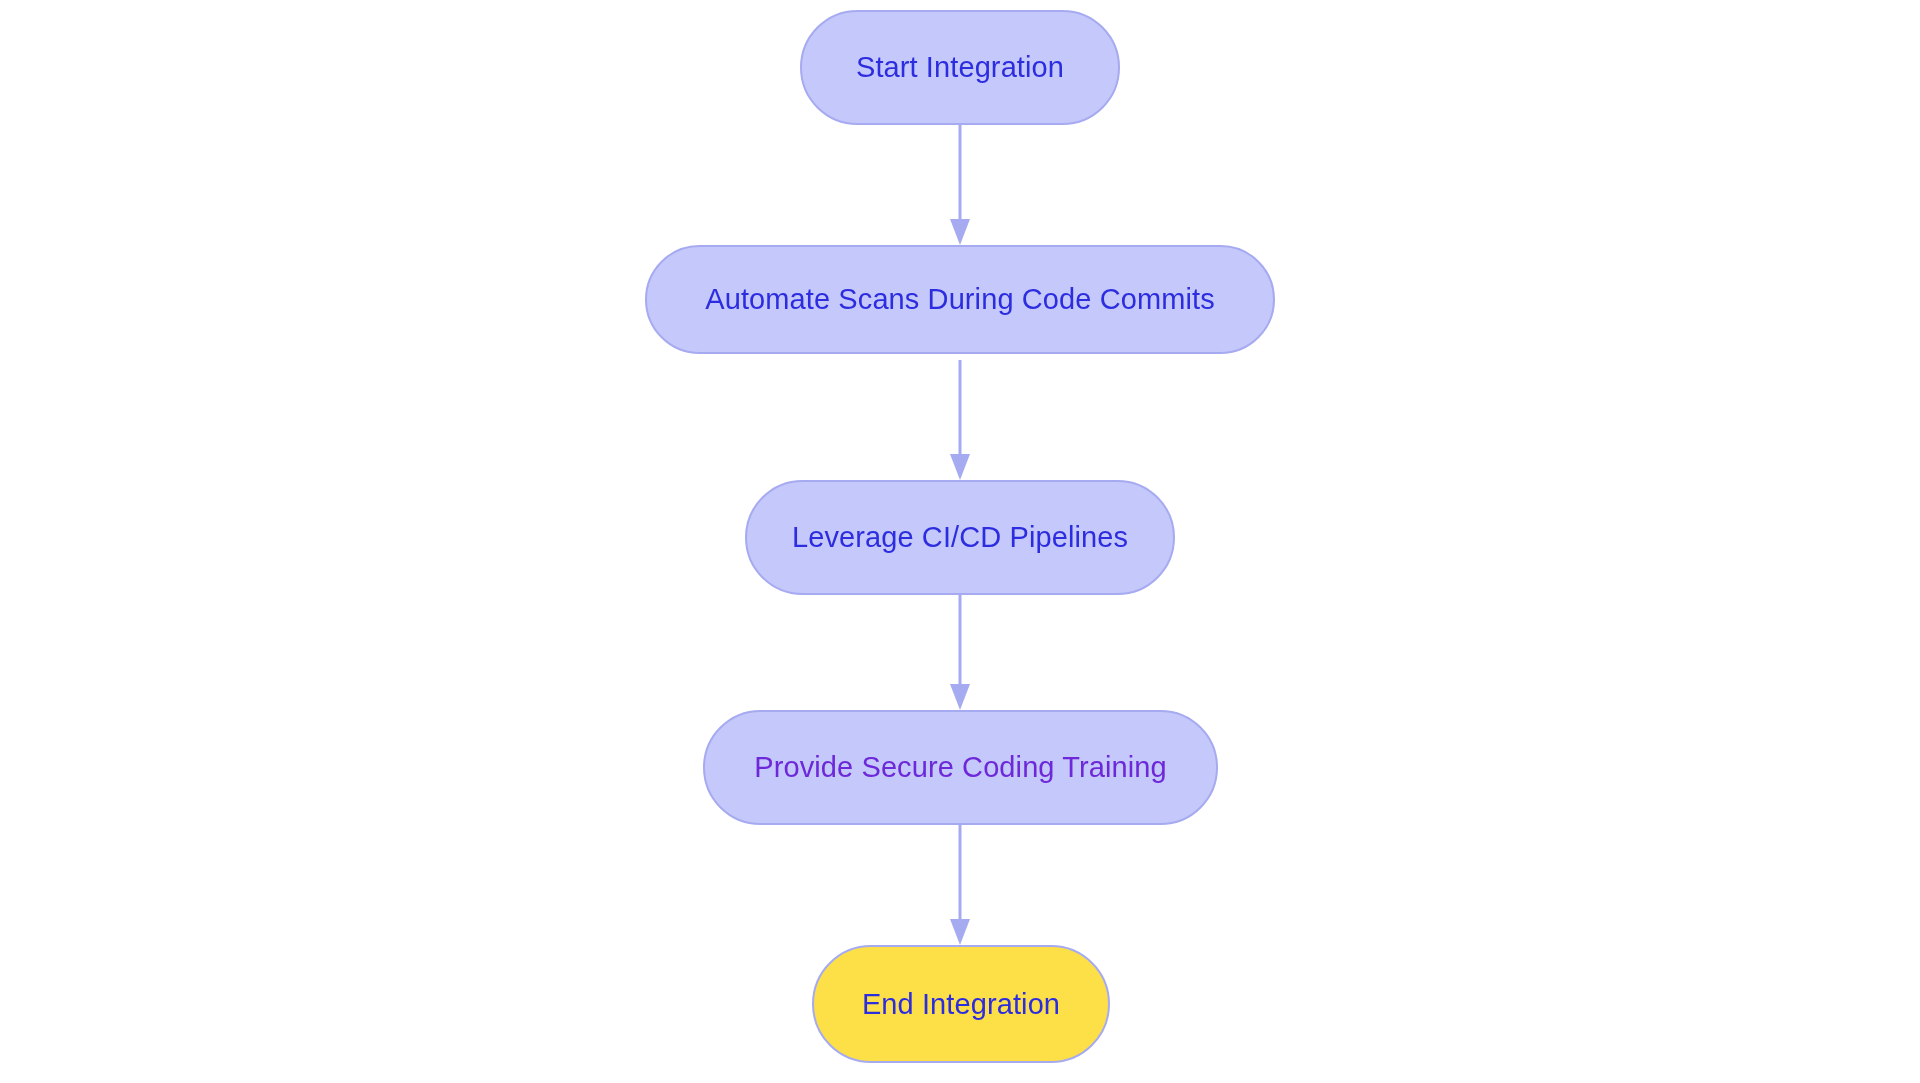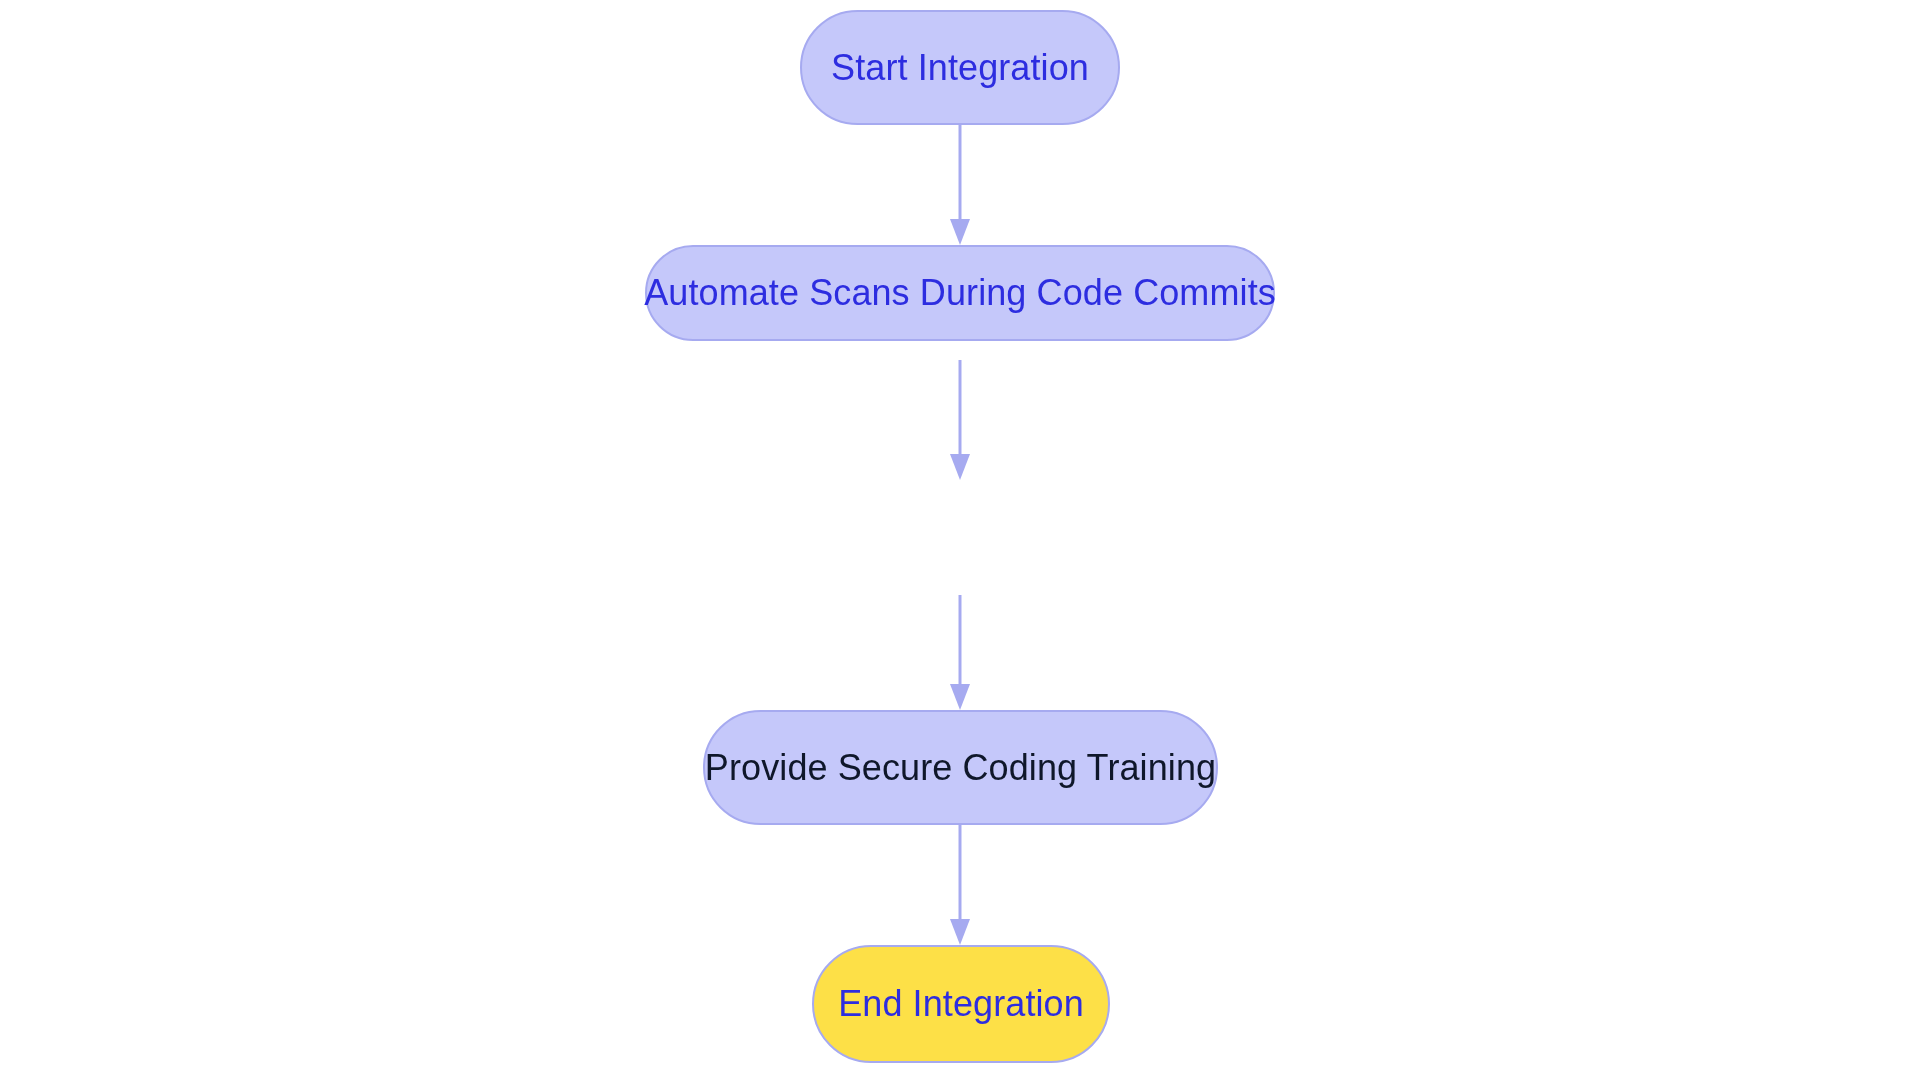--- a/index.html
+++ b/index.html
@@ -41,21 +41,21 @@
     justify-content: center;
     background: #c5c8fa;
     border: 2px solid #a6aaf0;
     border-radius: 9999px;
     z-index: 2;
   }
 
   .node-label {
     color: #2d2de0;
     font-family: "Liberation Sans", sans-serif;
-    font-size: 36px;
+    font-size: 29px;
     font-weight: 400;
     line-height: 1;
     letter-spacing: 0.1px;
     white-space: nowrap;
     user-select: none;
   }
 </style>
 </head>
 <body>
 
@@ -77,26 +77,29 @@
       <g>
         <line x1="960" y1="825" x2="960" y2="921" stroke="#a6aaf0" stroke-width="3"></line>
         <polygon points="950,919 970,919 960,945" fill="#a6aaf0"></polygon>
       </g>
     </svg>
 
   <div class="node" style="left: 800px; top: 10px; width: 320px; height: 115px; background: rgb(197, 200, 250); border-color: rgb(166, 170, 240);">
     <span class="node-label" style="color: rgb(45, 45, 224);">Start Integration</span>
   </div>
 
-  <div class="node" style="left: 645px; top: 245px; width: 630px; height: 96px; background: rgb(197, 200, 250); border-color: rgb(166, 170, 240);">
+  <div class="node" style="left: 645px; top: 245px; width: 630px; height: 109px; background: rgb(197, 200, 250); border-color: rgb(166, 170, 240);">
     <span class="node-label" style="color: rgb(45, 45, 224);">Automate Scans During Code Commits</span>
   </div>
 
+  <div class="node" style="left: 745px; top: 480px; width: 430px; height: 115px; background: rgb(197, 200, 250); border-color: rgb(166, 170, 240);">
+    <span class="node-label" style="color: rgb(45, 45, 224);">Leverage CI/CD Pipelines</span>
+  </div>
 
   <div class="node" style="left: 703px; top: 710px; width: 515px; height: 115px; background: rgb(197, 200, 250); border-color: rgb(166, 170, 240);">
-    <span class="node-label" style="color: #0f172a;">Provide Secure Coding Training</span>
+    <span class="node-label" style="color: #6d28d9;">Provide Secure Coding Training</span>
   </div>
 
   <div class="node" style="left: 812px; top: 945px; width: 298px; height: 118px; background: #fde047; border-color: rgb(166, 170, 240);">
     <span class="node-label" style="color: rgb(45, 45, 224);">End Integration</span>
   </div>
 
 </div>
 
 </body></html>

